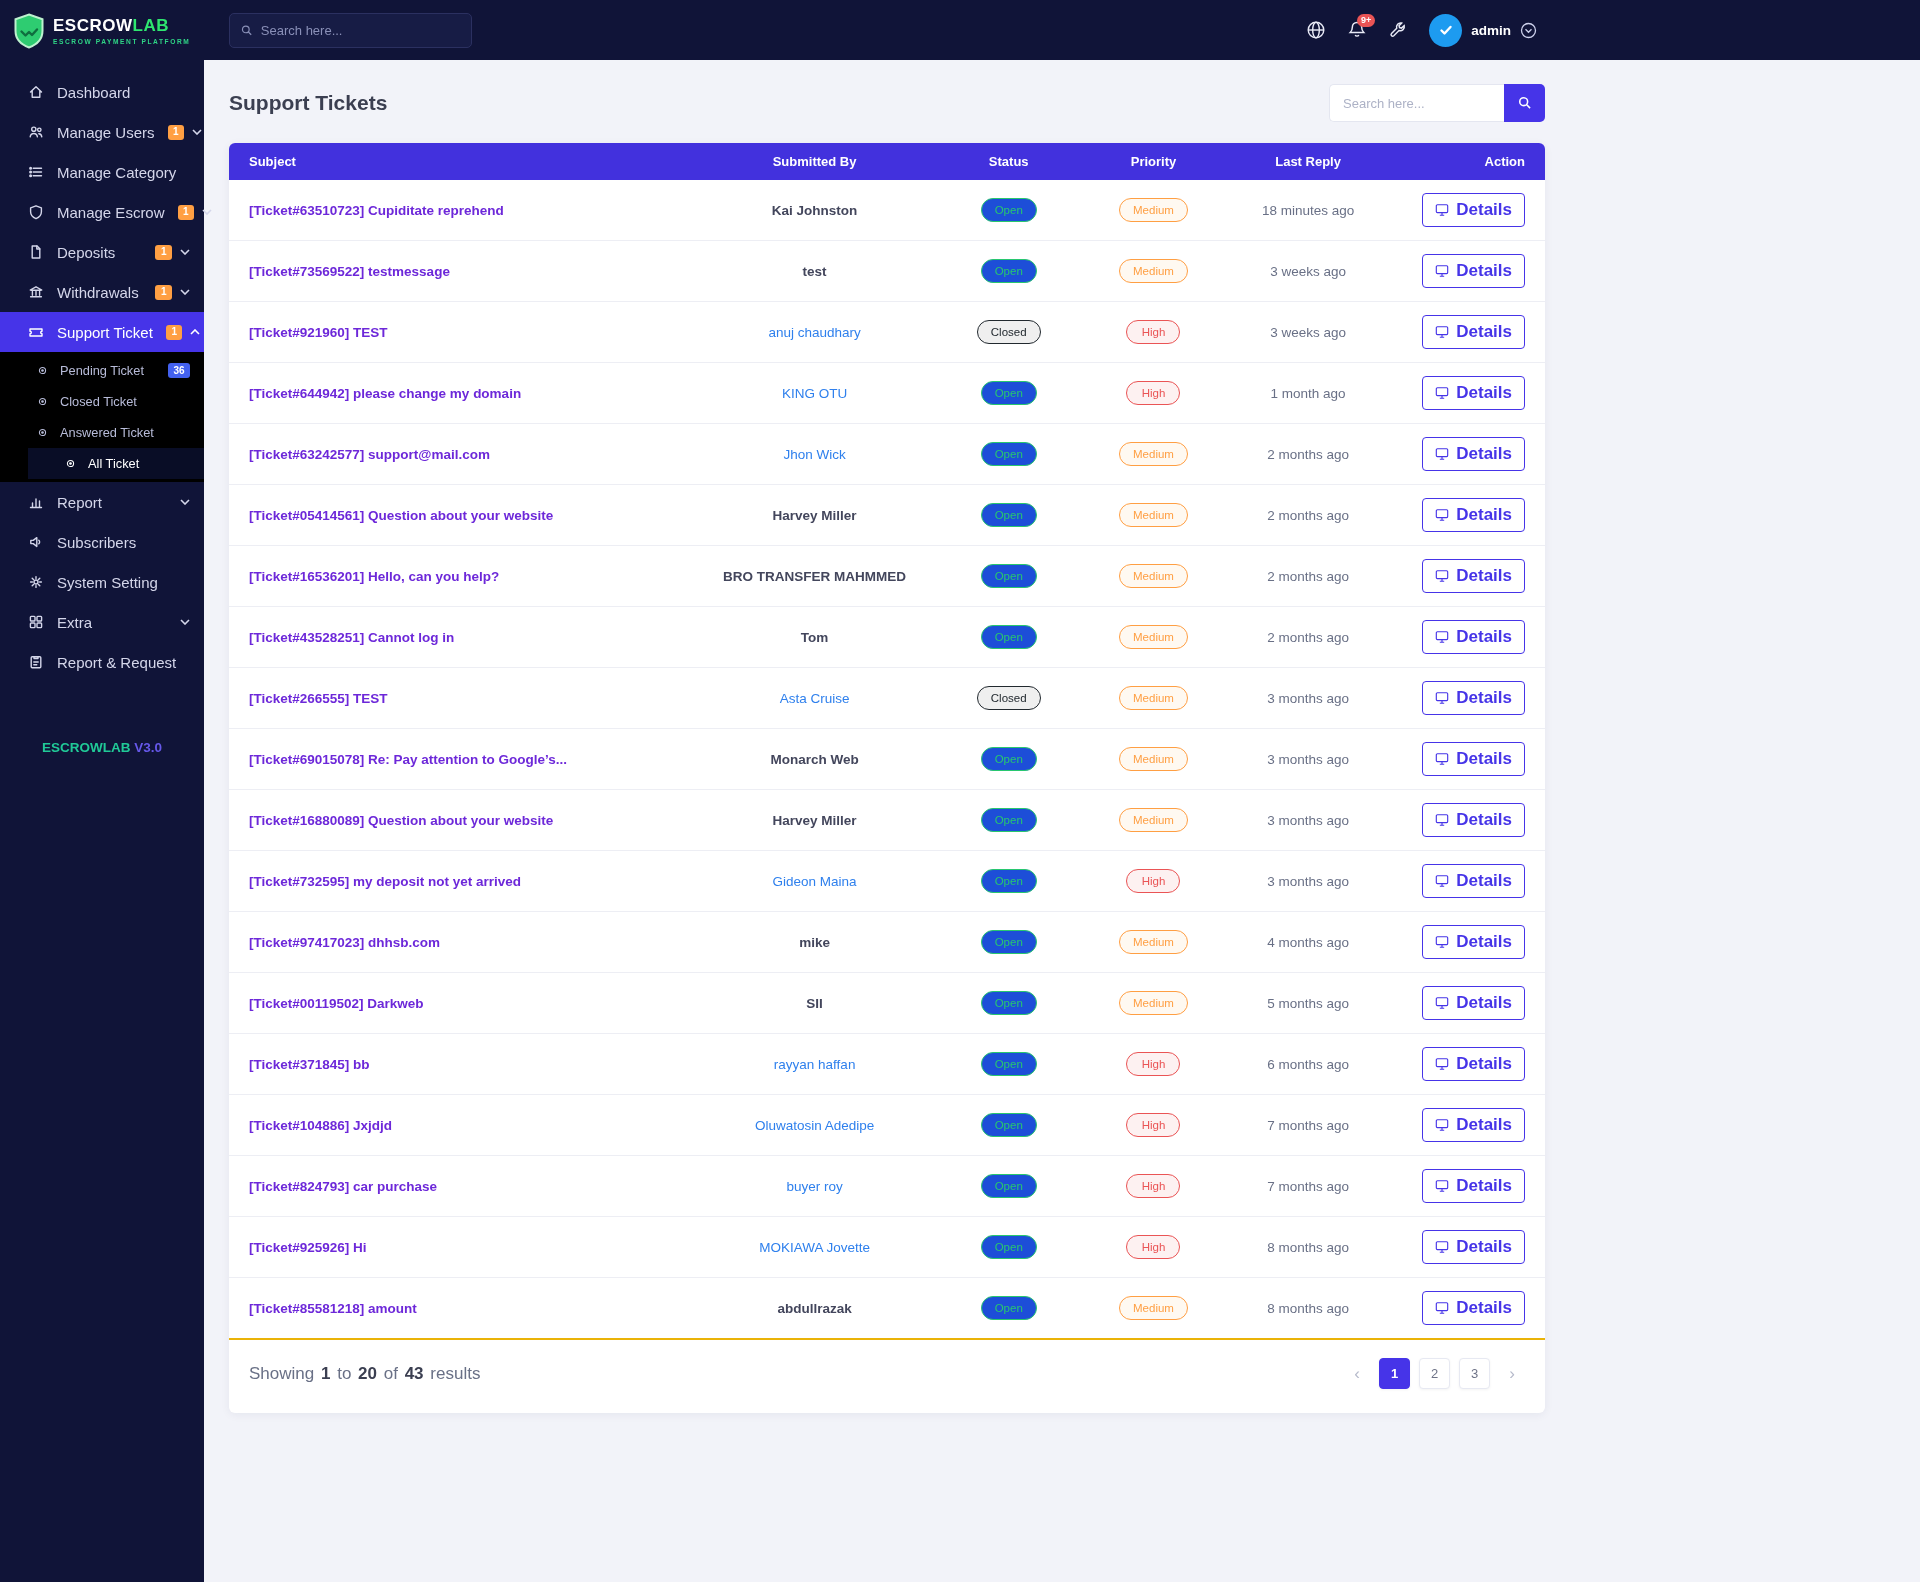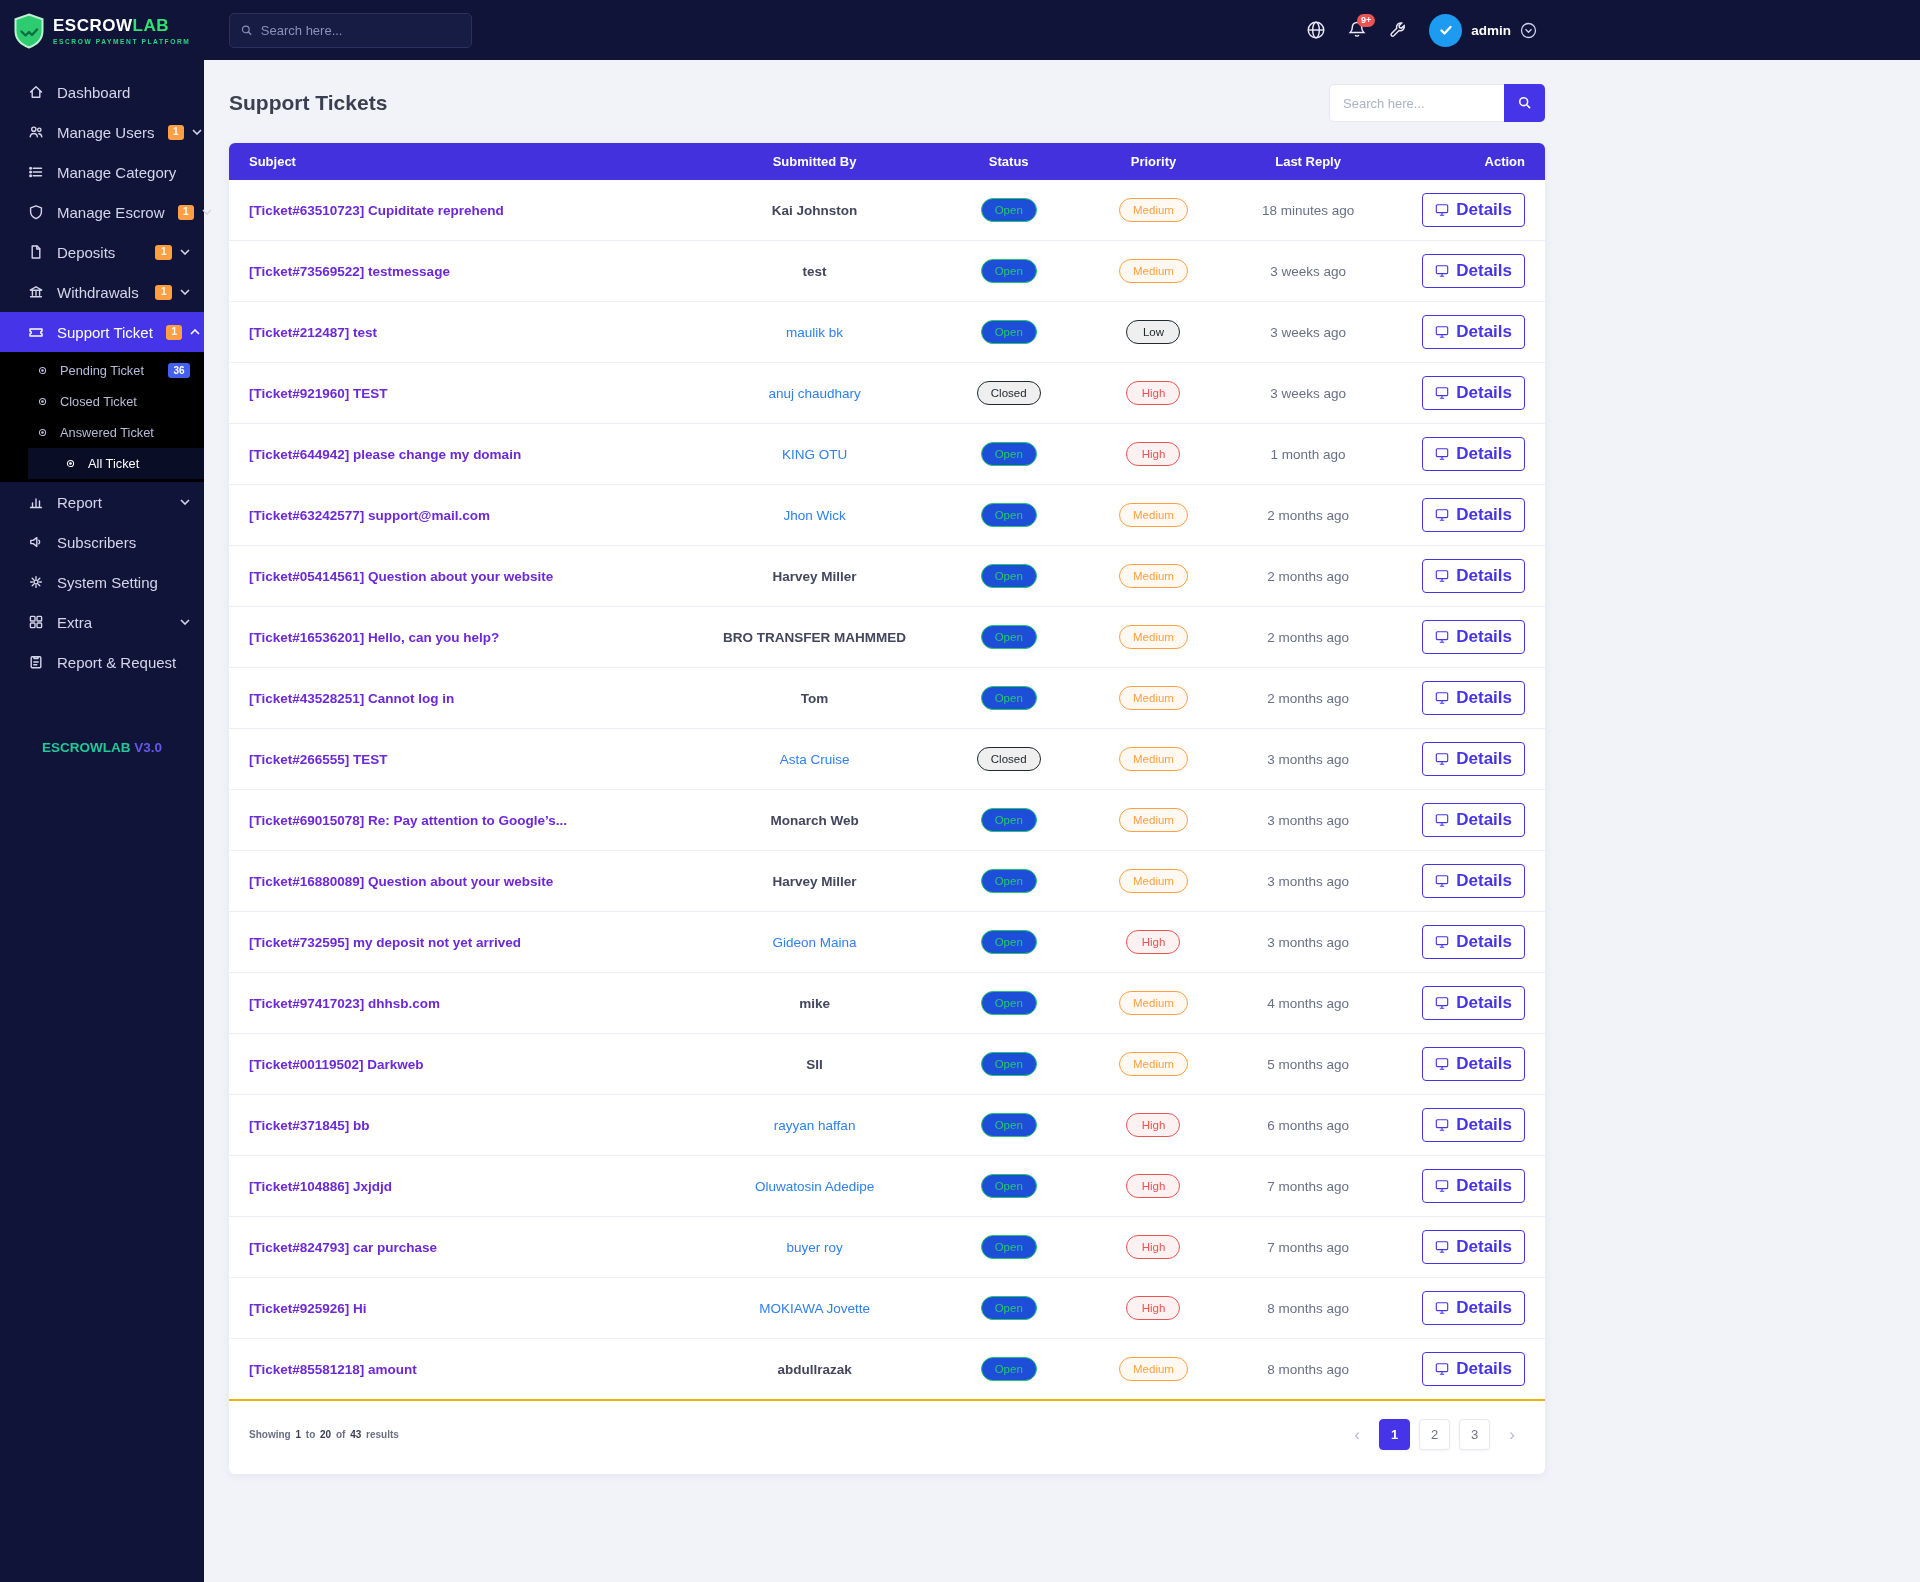--- a/index.html
+++ b/index.html
@@ -87,21 +87,21 @@
   .status-closed { color:#22292f; border-color:#22292f; background:#efefef; }
   .priority-medium { color:#ff9f43; border-color:#ff9f43; background:#fff9f1; }
   .priority-high { color:#ea5455; border-color:#ea5455; background:#fdf1f1; }
   .priority-low { color:#22292f; border-color:#22292f; background:#efefef; }
 
   .details-btn { display:inline-flex; align-items:center; gap:7px; padding:6px 12px; background:#fff; color:#4634e8; border:1px solid #4634e8; border-radius:4px; font-size:17px; font-weight:600; cursor:pointer; font-family:"Liberation Sans",sans-serif; }
   .details-btn svg { width:14px; height:14px; stroke:currentColor; fill:none; stroke-width:1.3; }
 
   
   .card-footer { display:flex; align-items:center; justify-content:space-between; padding:18px 20px 24px; }
-  .summary { font-size:10px; color:#697086;font-weight:bold; }
+  .summary { font-size:17px; color:#697086; }
   .summary b { color:#3b3f51; margin:0 2px; }
   .pager { display:flex; align-items:center; gap:9px; }
   .page-arrow { min-width:26px; height:30px; border:none; background:transparent; color:#b6bacb; font-size:17px; cursor:pointer; display:flex; align-items:center; justify-content:center; font-family:"Liberation Sans",sans-serif; }
   .page-btn { min-width:31px; height:31px; border-radius:4px; border:1px solid #e7e9f2; background:#fff; color:#6e7387; font-size:13px; display:flex; align-items:center; justify-content:center; cursor:pointer; box-shadow:0 1px 3px rgba(0,0,0,.05); font-family:"Liberation Sans",sans-serif; }
   .page-btn.active { background:#4634e8; border-color:#4634e8; color:#fff; font-weight:700; }
 </style>
 </head>
 <body>
 
 <div class="app">
@@ -410,36 +410,20 @@
       <button class="details-btn">
         <svg viewBox="0 0 16 16">
                       <rect x="1.5" y="2" width="13" height="9" rx="1.2"></rect>
                       <path d="M5.5 14h5M8 11v3"></path>
                     </svg>
         <span class="details-label">Details</span>
       </button>
     </td>
   </tr>
 
-  <tr class="ticket-row">
-    <td class="col-subject"><a class="subject-link">[Ticket#212487] test</a></td>
-    <td class="col-by"><span class="submitted-by is-link">maulik bk</span></td>
-    <td class="col-status"><span class="pill status-pill status-open">Open</span></td>
-    <td class="col-priority"><span class="pill priority-pill priority-low">Low</span></td>
-    <td class="col-reply"><span class="last-reply">3 weeks ago</span></td>
-    <td class="col-action">
-      <button class="details-btn">
-        <svg viewBox="0 0 16 16">
-                      <rect x="1.5" y="2" width="13" height="9" rx="1.2"></rect>
-                      <path d="M5.5 14h5M8 11v3"></path>
-                    </svg>
-        <span class="details-label">Details</span>
-      </button>
-    </td>
-  </tr>
 
   <tr class="ticket-row">
     <td class="col-subject"><a class="subject-link">[Ticket#921960] TEST</a></td>
     <td class="col-by"><span class="submitted-by is-link">anuj chaudhary</span></td>
     <td class="col-status"><span class="pill status-pill status-closed">Closed</span></td>
     <td class="col-priority"><span class="pill priority-pill priority-high">High</span></td>
     <td class="col-reply"><span class="last-reply">3 weeks ago</span></td>
     <td class="col-action">
       <button class="details-btn">
         <svg viewBox="0 0 16 16">

